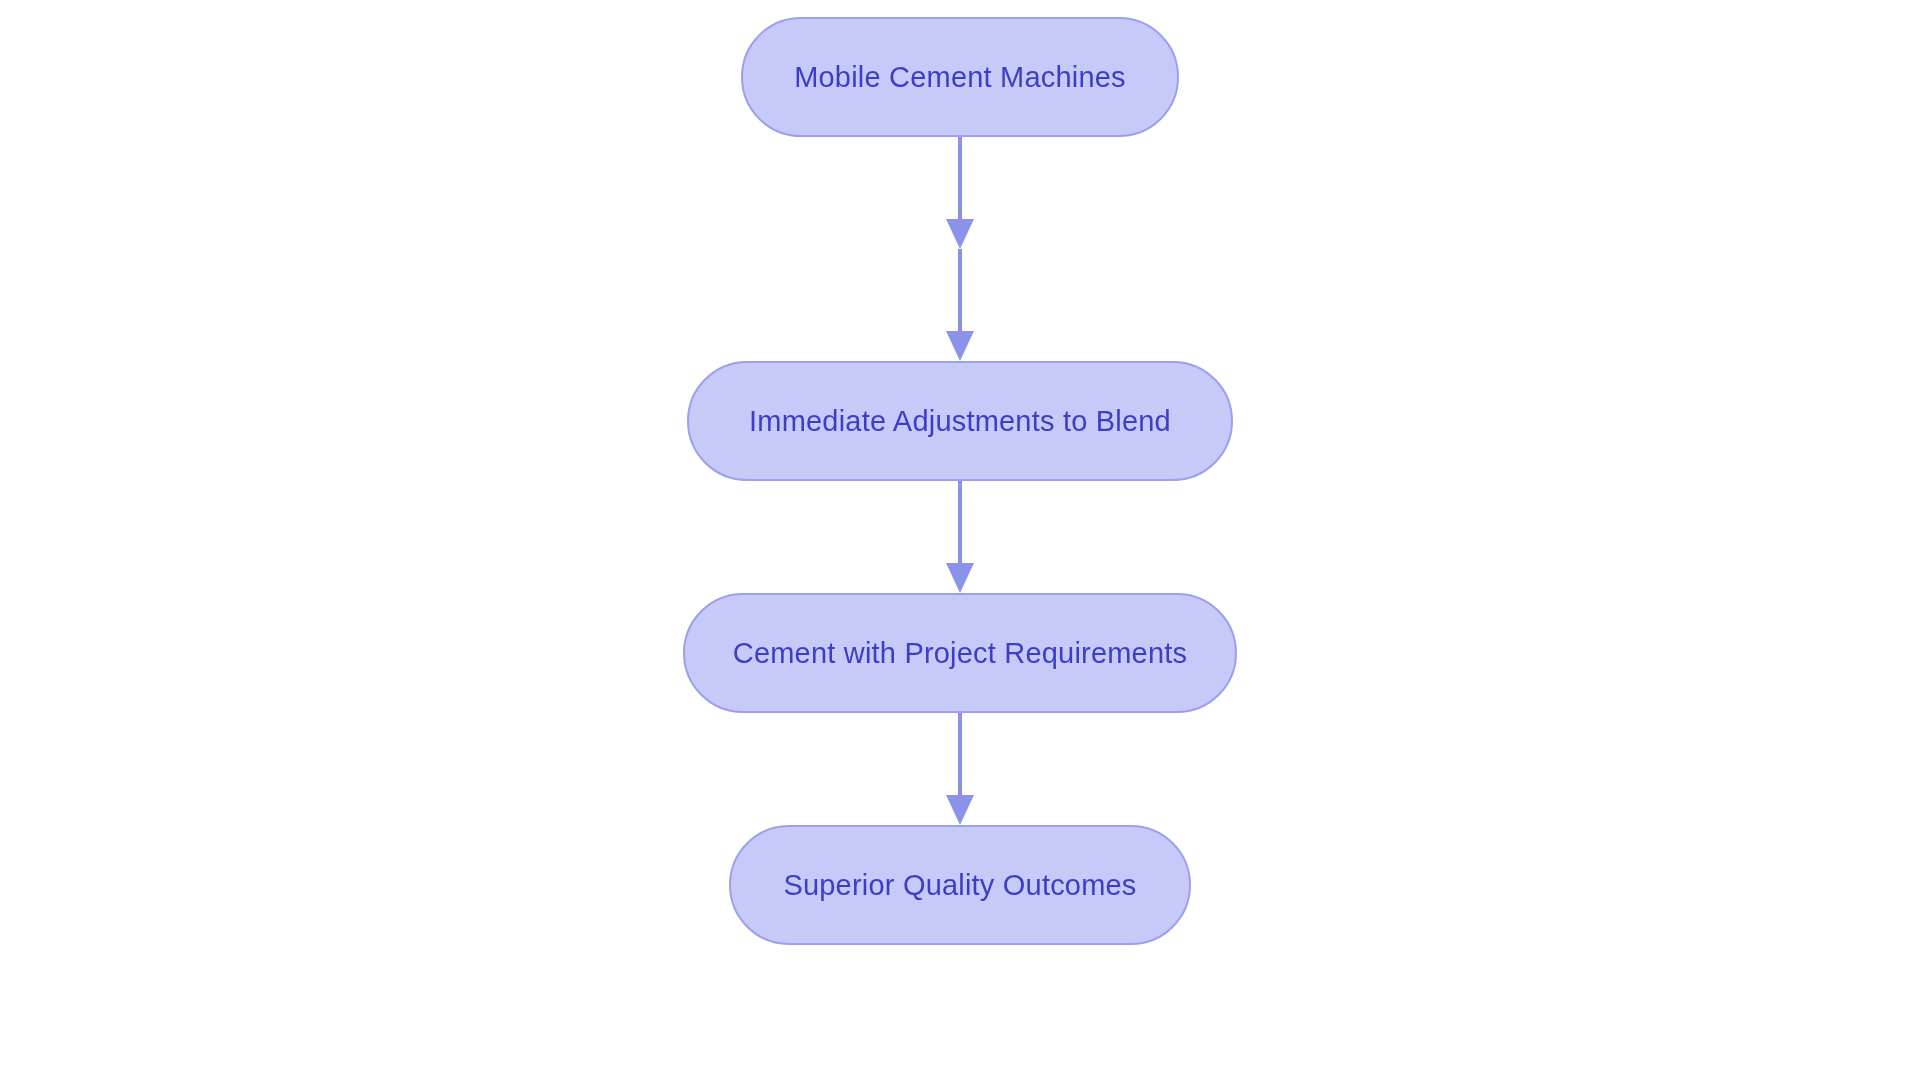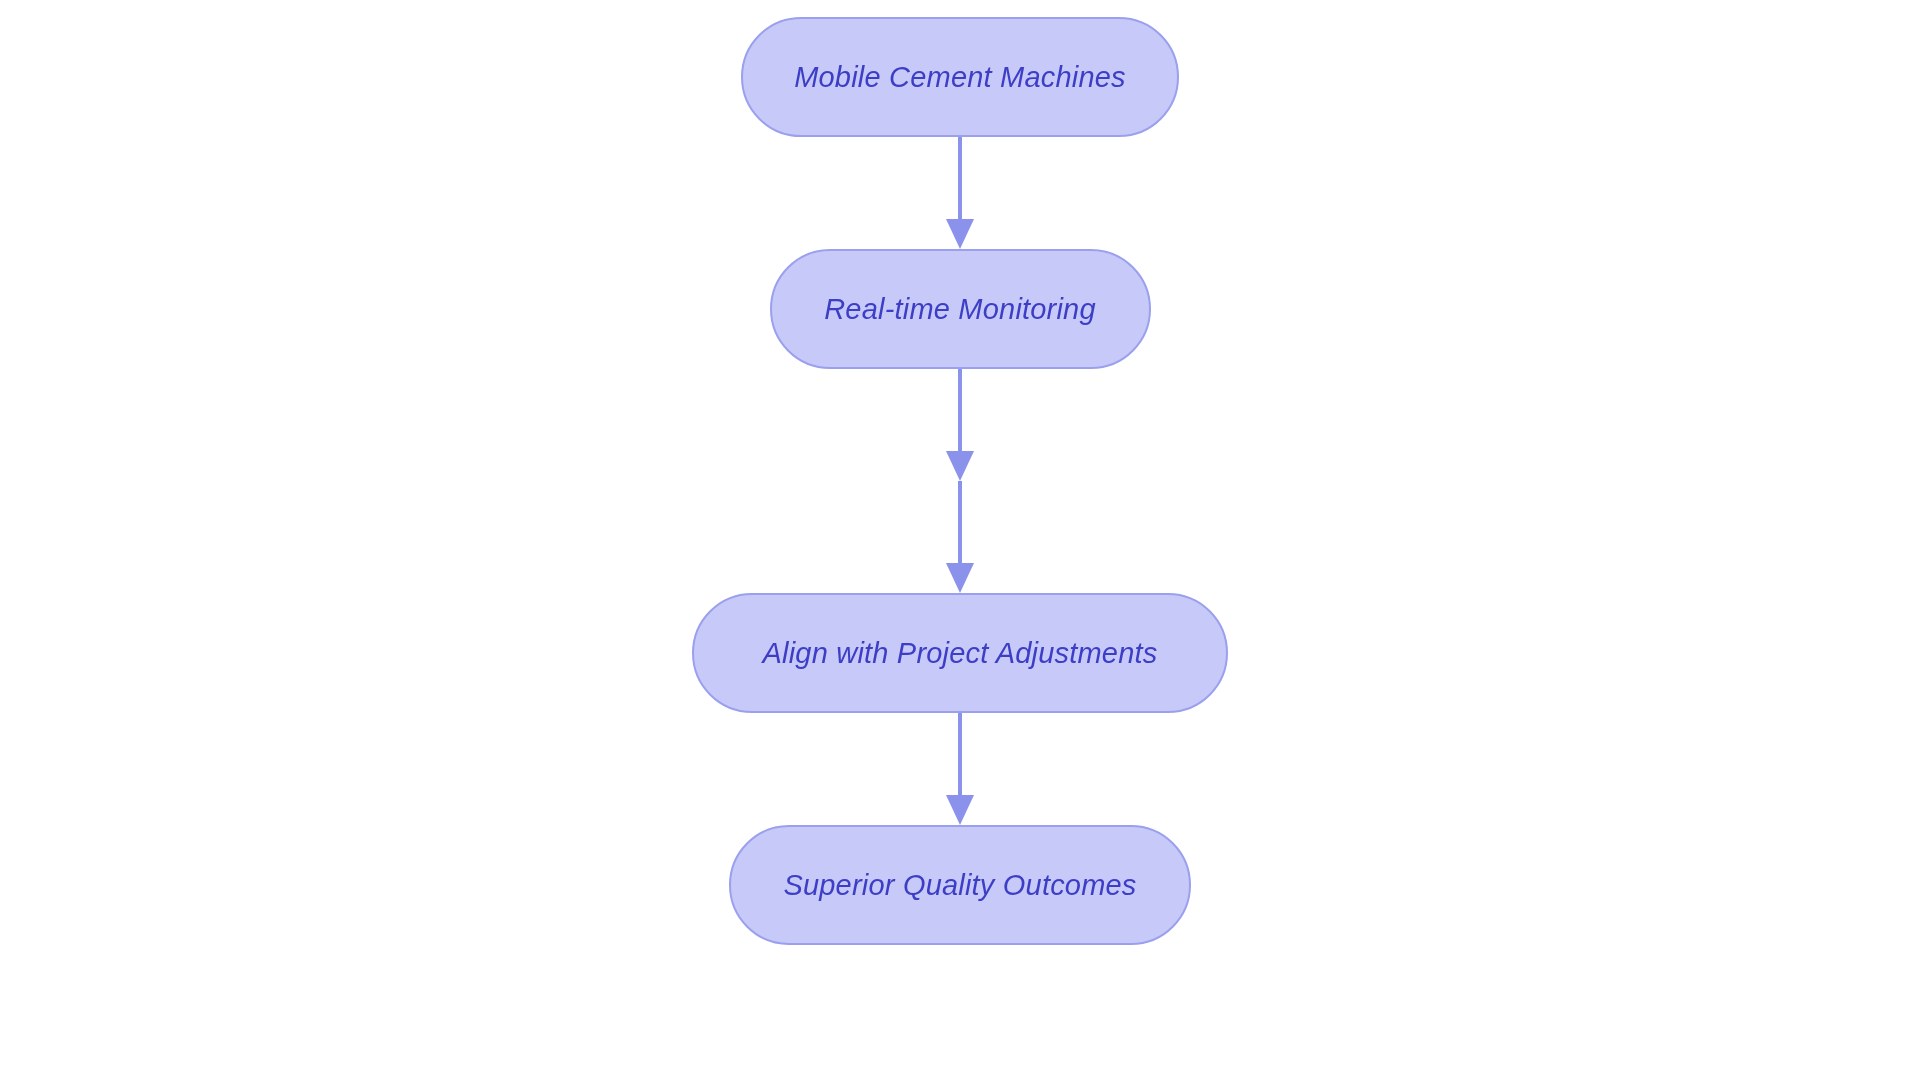--- a/index.html
+++ b/index.html
@@ -11,21 +11,20 @@
     overflow: hidden;
     font-family: "Liberation Sans", "DejaVu Sans", sans-serif;
   }
 
   .canvas {
     width: 1920px;
     height: 792px;
     background: var(--bg, #ffffff);
     display: flex;
     justify-content: center;
-    font-style: italic;
   }
 
   .flowchart {
     display: flex;
     flex-direction: column;
     align-items: center;
     padding-top: 17px;
   }
 
   .node {
@@ -88,37 +87,37 @@
 
     <div class="node node-1">
       <span class="node-label">Mobile Cement Machines</span>
     </div>
 
     <div class="arrow">
       <span class="arrow-line"></span>
       <span class="arrow-head"></span>
     </div>
 
-    <div class="node node-2">
-      <span class="node-label">Real-time Monitoring</span>
+
+    <div class="arrow">
+      <span class="arrow-line"></span>
+      <span class="arrow-head"></span>
+    </div>
+
+    <div class="node node-3">
+      <span class="node-label">Immediate Adjustments to Blend</span>
     </div>
 
     <div class="arrow">
       <span class="arrow-line"></span>
       <span class="arrow-head"></span>
     </div>
 
-
-    <div class="arrow">
-      <span class="arrow-line"></span>
-      <span class="arrow-head"></span>
-    </div>
-
     <div class="node node-4">
-      <span class="node-label">Align with Project Adjustments</span>
+      <span class="node-label">Cement with Project Requirements</span>
     </div>
 
     <div class="arrow">
       <span class="arrow-line"></span>
       <span class="arrow-head"></span>
     </div>
 
     <div class="node node-5">
       <span class="node-label">Superior Quality Outcomes</span>
     </div>

